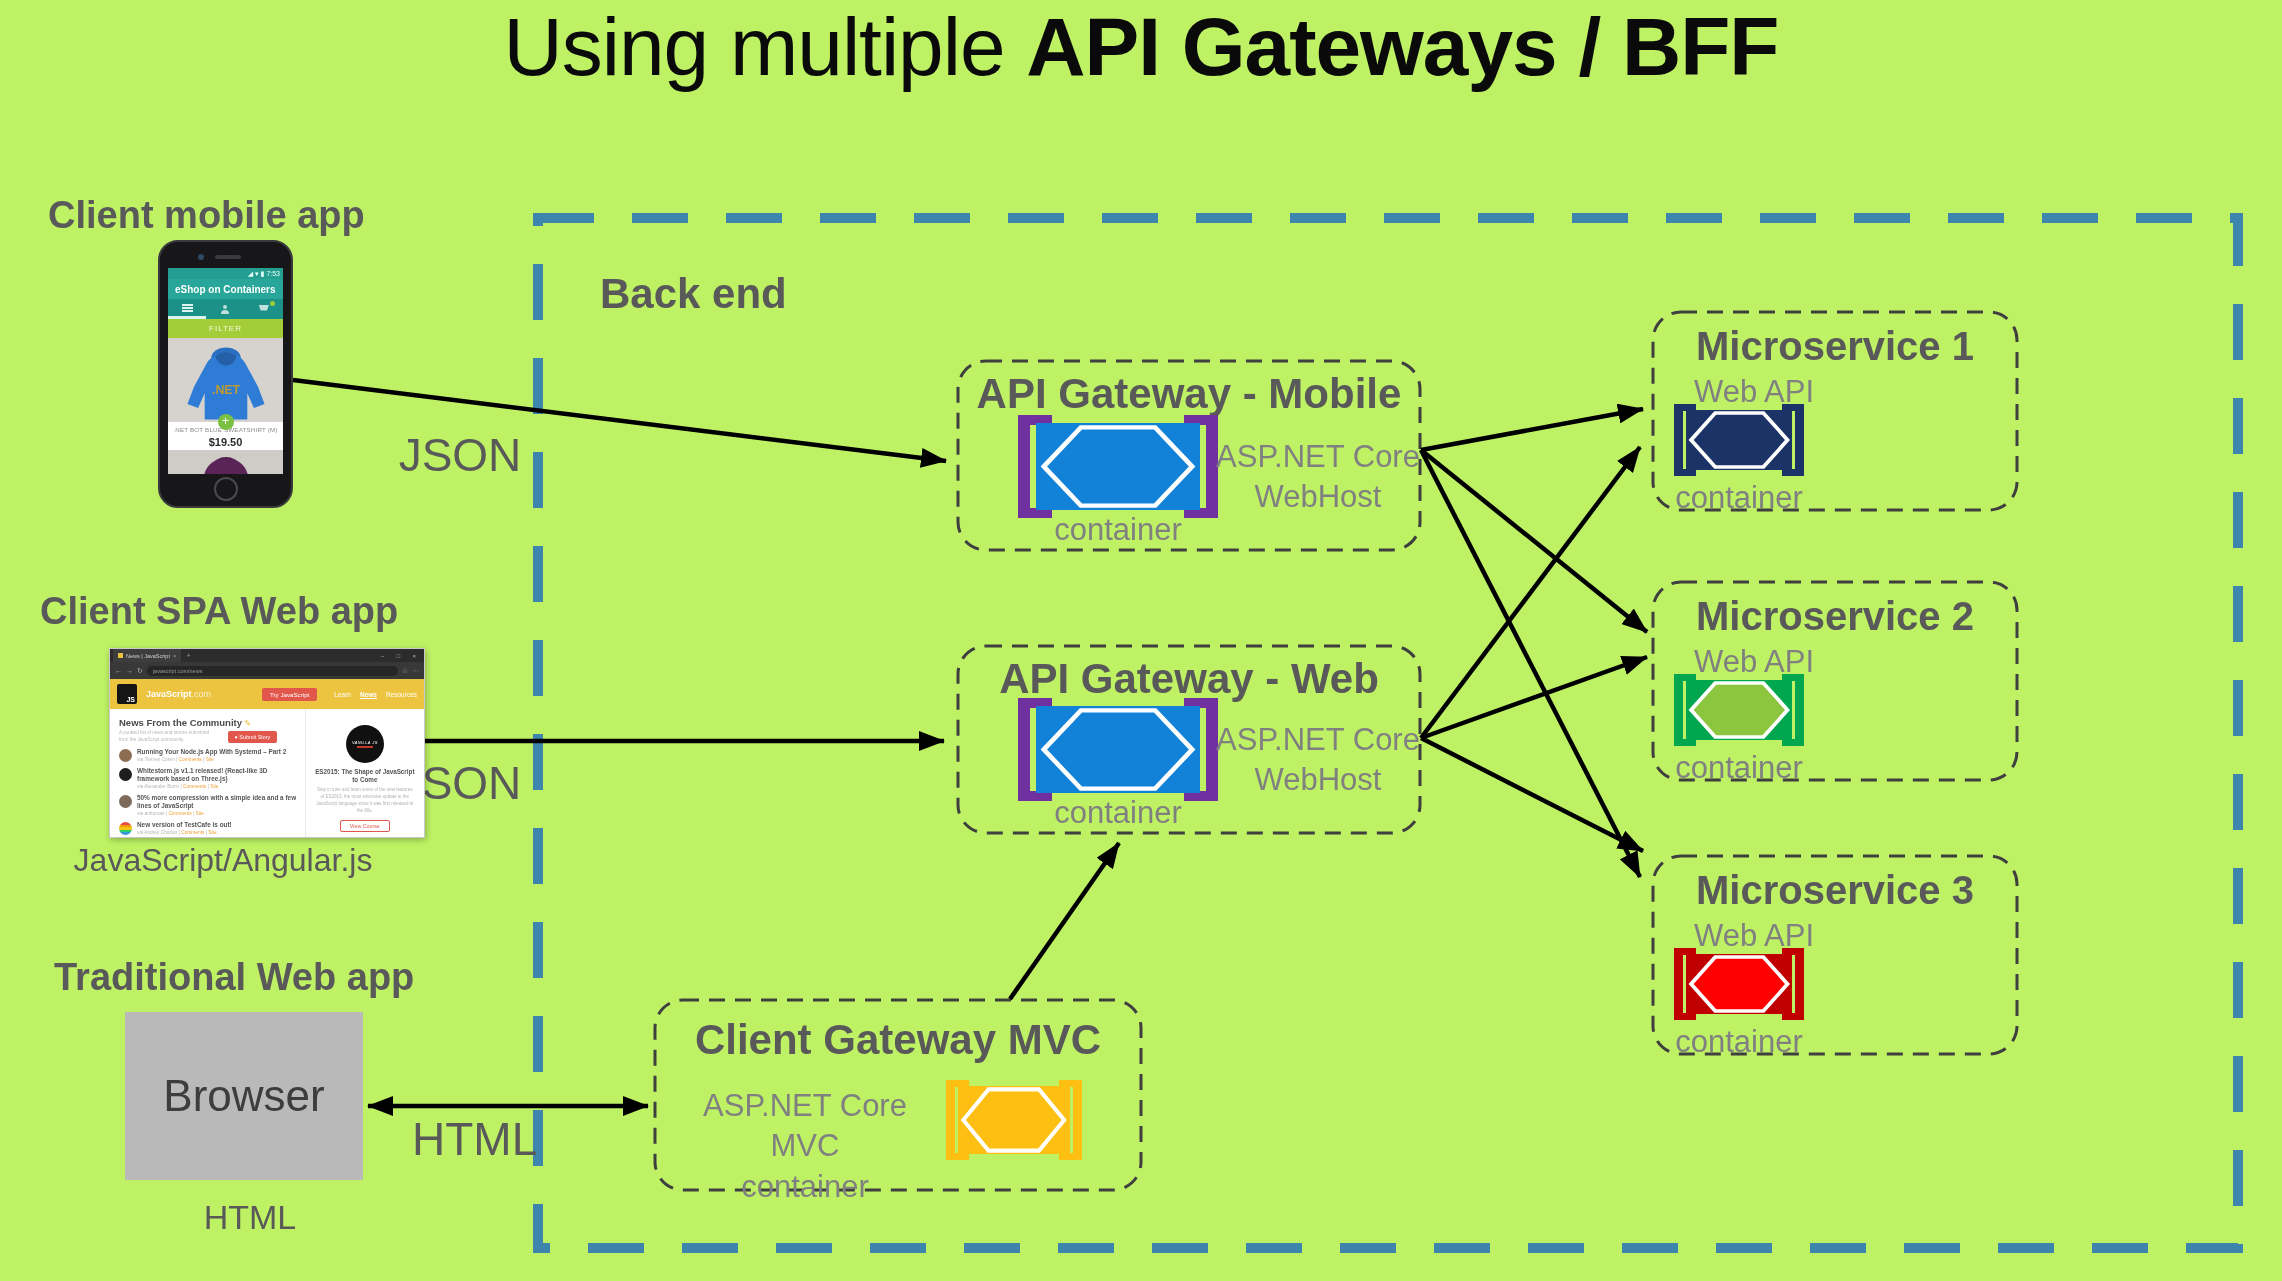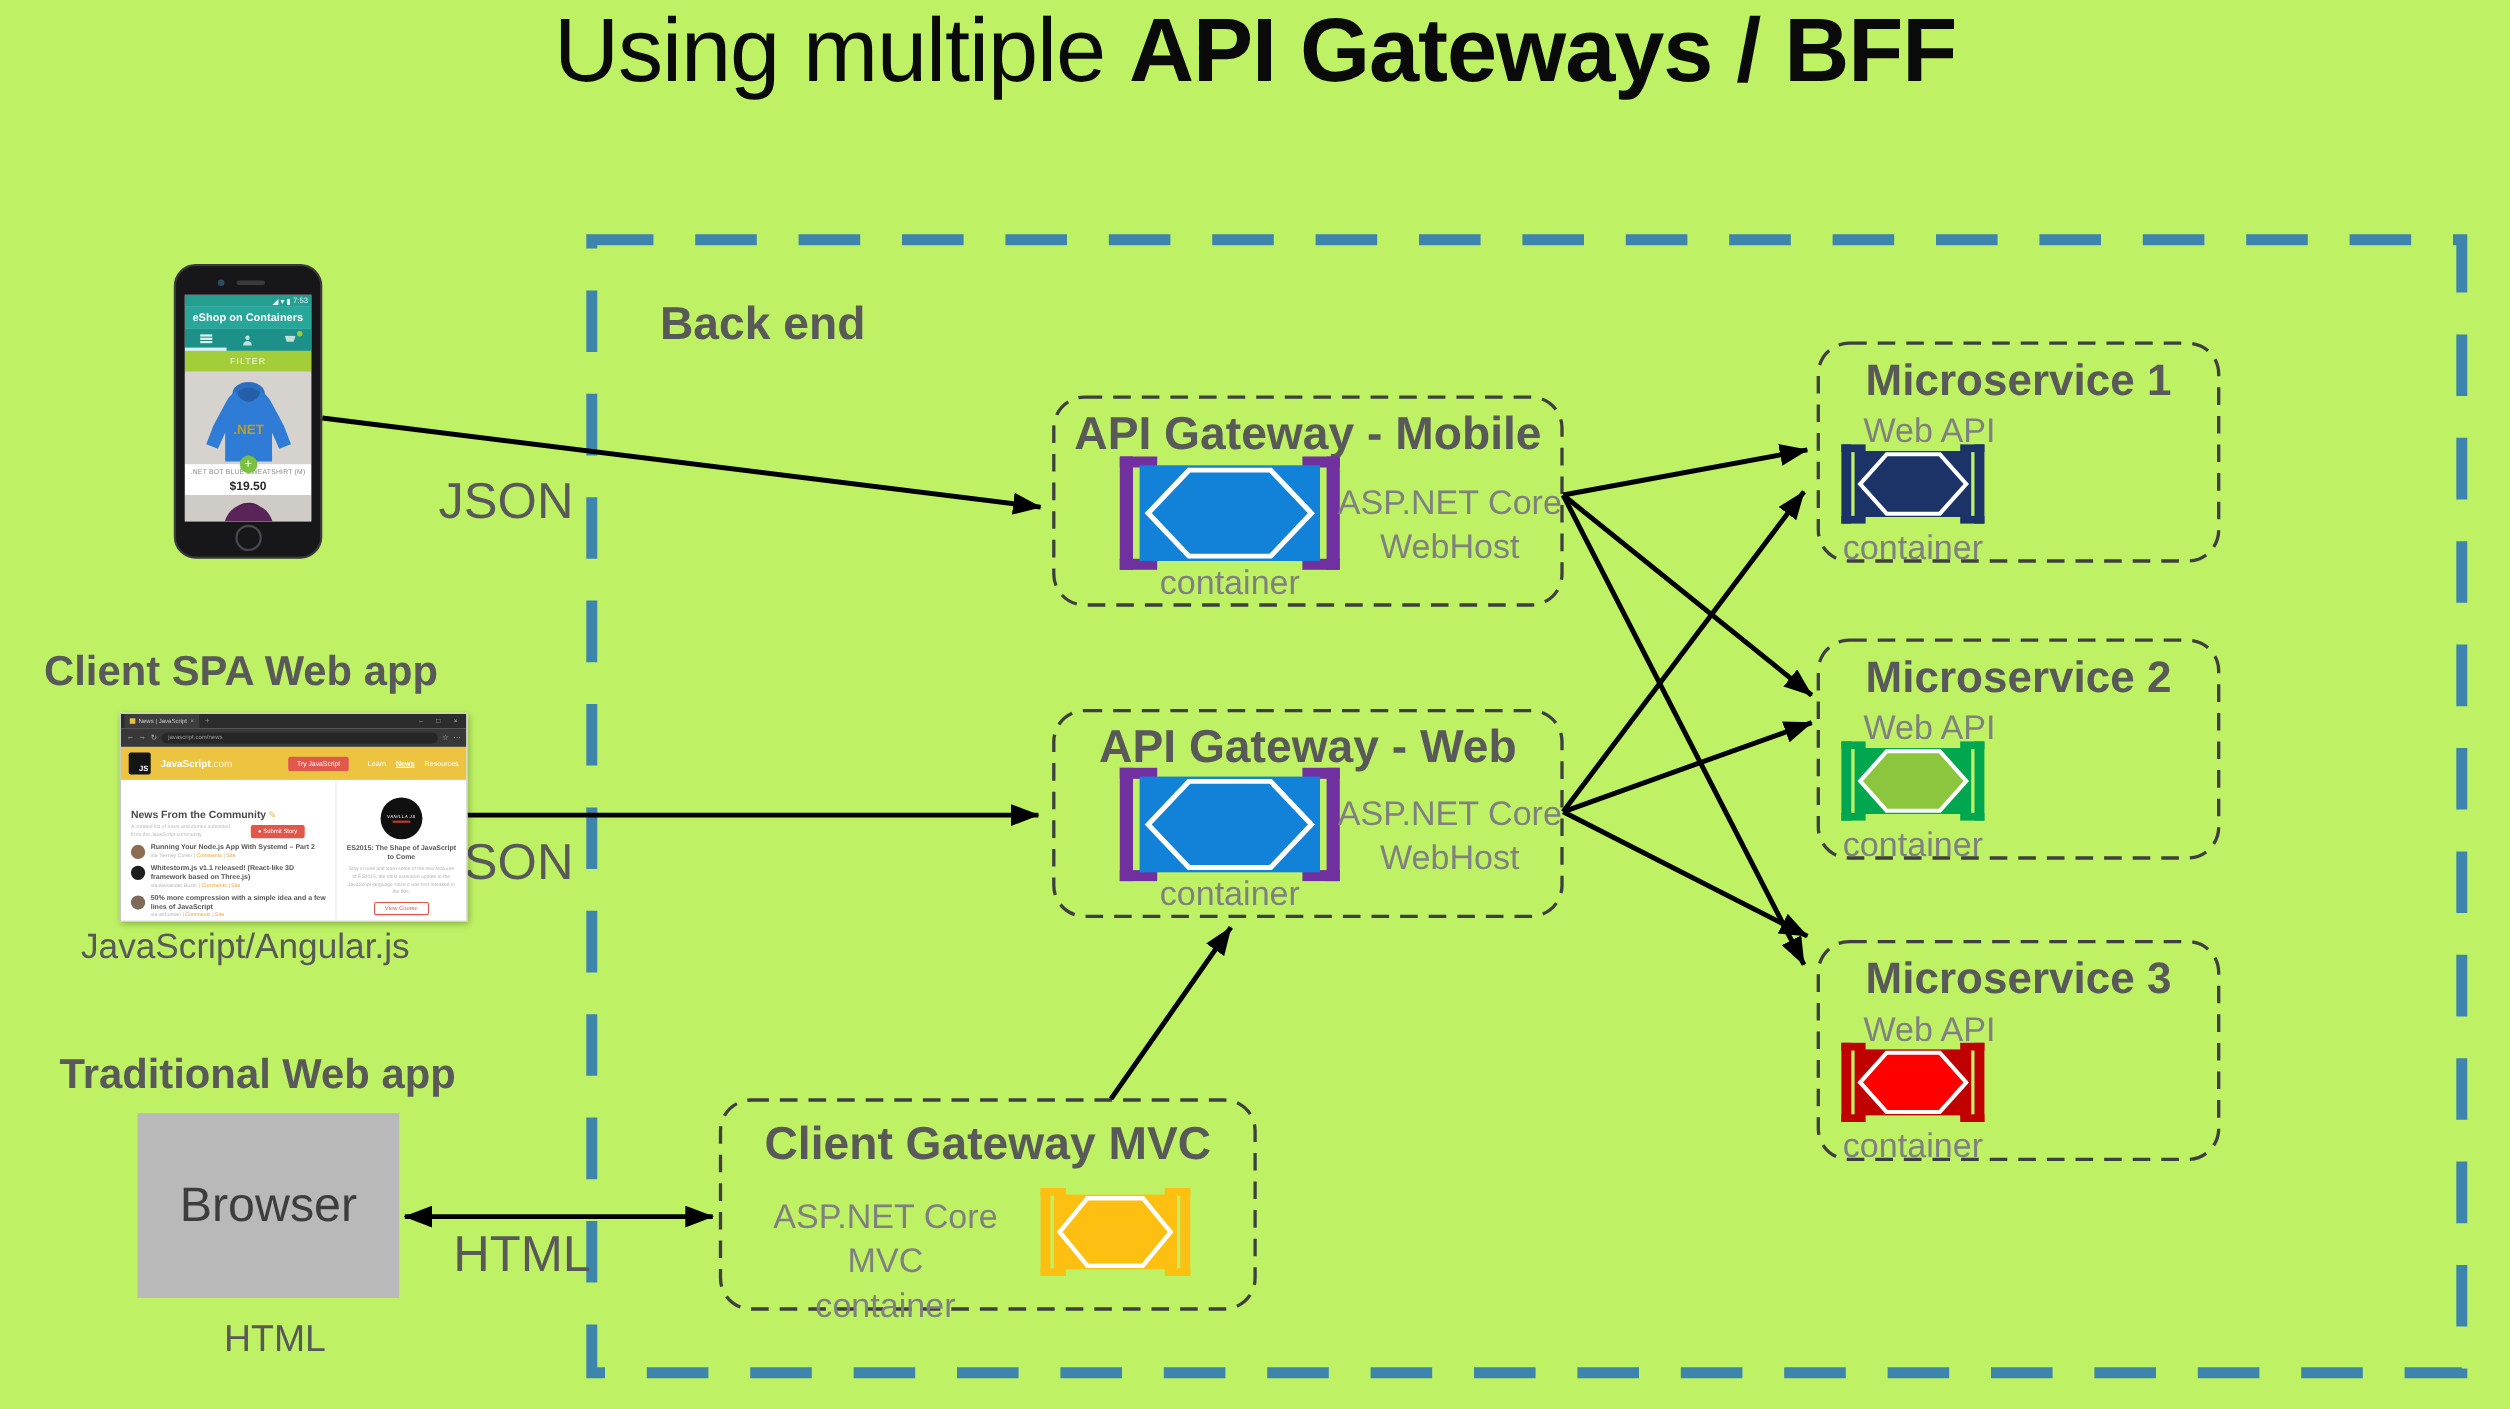--- a/index.html
+++ b/index.html
@@ -96,21 +96,21 @@
   .sh-logo{width:20px;height:20px;background:#151515;color:#fff;font-size:7px;font-weight:700;
            display:flex;align-items:flex-end;justify-content:flex-end;padding:1px 2px;box-sizing:border-box;border-radius:2px;}
   .sh-brand{font-size:9px;color:#fff;}
   .sh-brand b{font-weight:700;}
   .sh-brand span{opacity:.75;}
   .sh-cta{margin-left:auto;background:#e2574c;color:#fff;font-size:6.2px;padding:3px 8px;border-radius:2px;white-space:nowrap;}
   .sh-nav{display:flex;gap:9px;font-size:6.5px;color:#fff;margin-left:8px;}
   .sh-nav .cur{text-decoration:underline;font-weight:700;}
   .sh-body{display:flex;height:130px;}
   .sh-main{width:62%;padding:8px 6px 0 9px;box-sizing:border-box;}
-  .sh-h1{font-size:9.5px;font-weight:700;color:#4a4a4a;margin-top:19px;}
+  .sh-h1{font-size:9.5px;font-weight:700;color:#4a4a4a;}
   .sh-pencil{color:#e8bd35;font-size:8.5px;margin-left:2px;}
   .sh-subrow{display:flex;margin:2px 0 5px;}
   .sh-sub{width:56%;font-size:4.7px;color:#b8b8b8;line-height:1.4;}
   .sh-submit{align-self:center;margin-left:8px;background:#e2574c;color:#fff;font-size:5.4px;padding:3px 7px;border-radius:2px;white-space:nowrap;}
   .sh-item{display:flex;gap:5px;margin-bottom:5px;}
   .sh-av{width:13px;height:13px;border-radius:50%;flex:none;margin-top:1px;}
   .sh-it{font-size:6.4px;font-weight:700;color:#555;line-height:1.25;}
   .sh-im{font-size:4.8px;color:#b5b5b5;margin-top:1px;}
   .org{color:#f0a13a;}
   .sh-side{width:38%;border-left:1px solid #e8e8e8;padding:16px 9px 0;box-sizing:border-box;text-align:center;}
@@ -152,20 +152,21 @@
     <line class="ar" x1="1421" y1="450" x2="1640" y2="877" marker-end="url(#ah)"></line>
     <line class="ar" x1="1421" y1="738" x2="1640" y2="447" marker-end="url(#ah)"></line>
     <line class="ar" x1="1421" y1="738" x2="1647" y2="657" marker-end="url(#ah)"></line>
     <line class="ar" x1="1421" y1="738" x2="1643" y2="851" marker-end="url(#ah)"></line>
   </svg>
 
   <div class="abs title">
     <span>Using multiple </span><span class="bold">API Gateways / BFF</span>
   </div>
 
+  <div class="abs seclbl" style="left:48px;top:194px;">Client mobile app</div>
   <div class="abs seclbl" style="left:40px;top:590px;">Client SPA Web app</div>
   <div class="abs seclbl" style="left:54px;top:956px;">Traditional Web app</div>
   <div class="abs backendlbl" style="left:600px;top:244px;margin-top:26px;">Back end</div>
 
   <div class="abs edge" style="left:395px;top:428px;width:130px;">JSON</div>
   <div class="abs edge" style="left:395px;top:756px;width:130px;">JSON</div>
   <div class="abs edge" style="left:412px;top:1112px;width:120px;">HTML</div>
   <div class="abs caption" style="left:180px;top:1198px;width:140px;font-size:34px;">HTML</div>
   <div class="abs caption" style="left:58px;top:842px;width:330px;">JavaScript/Angular.js</div>
 

